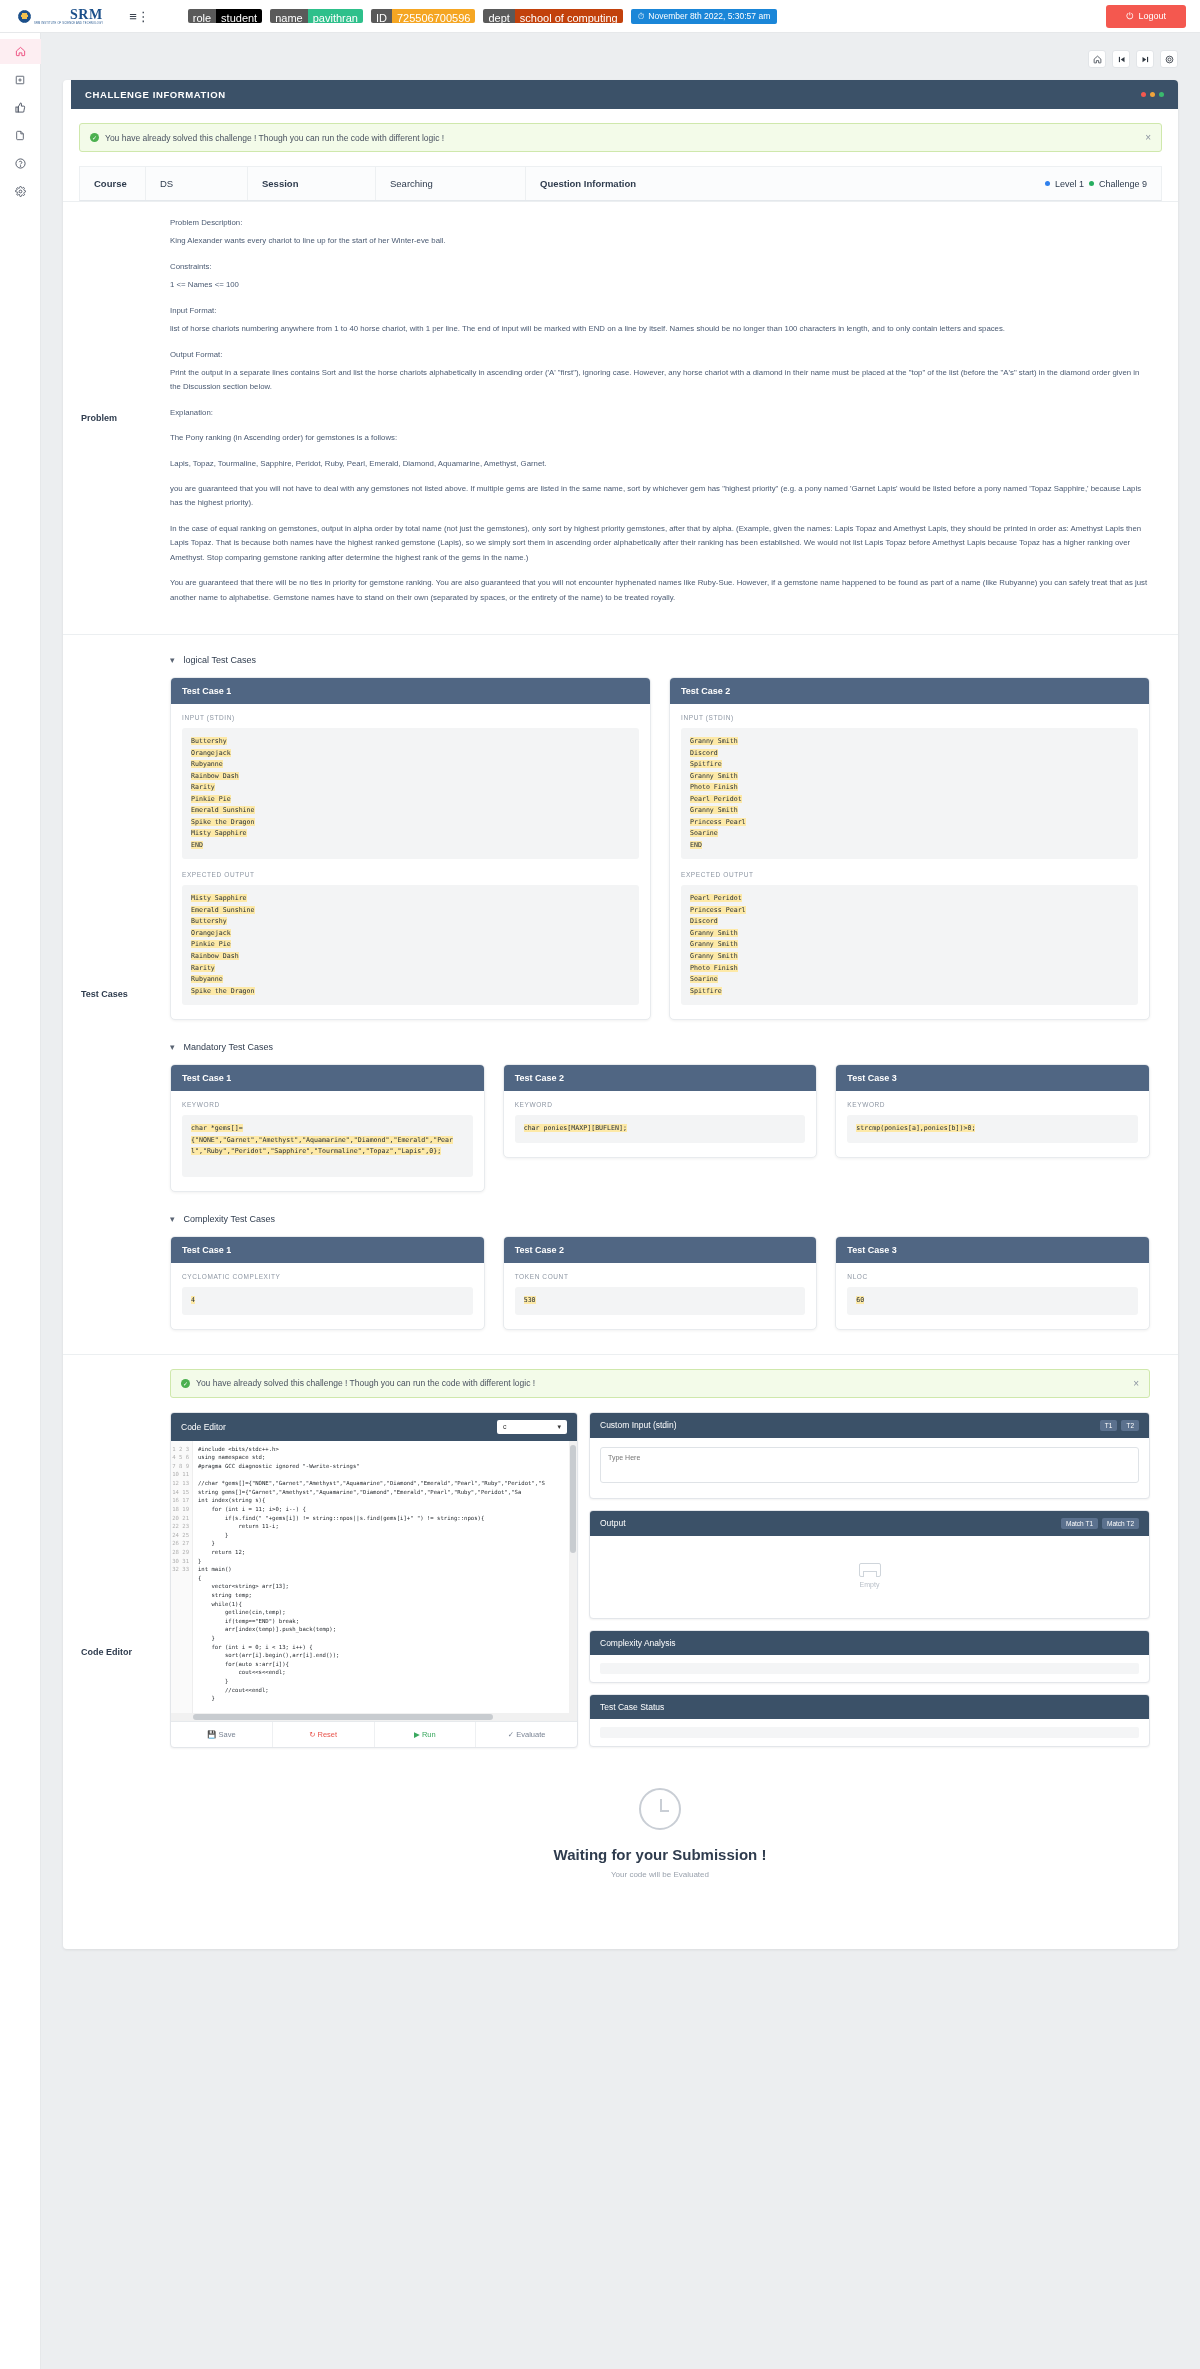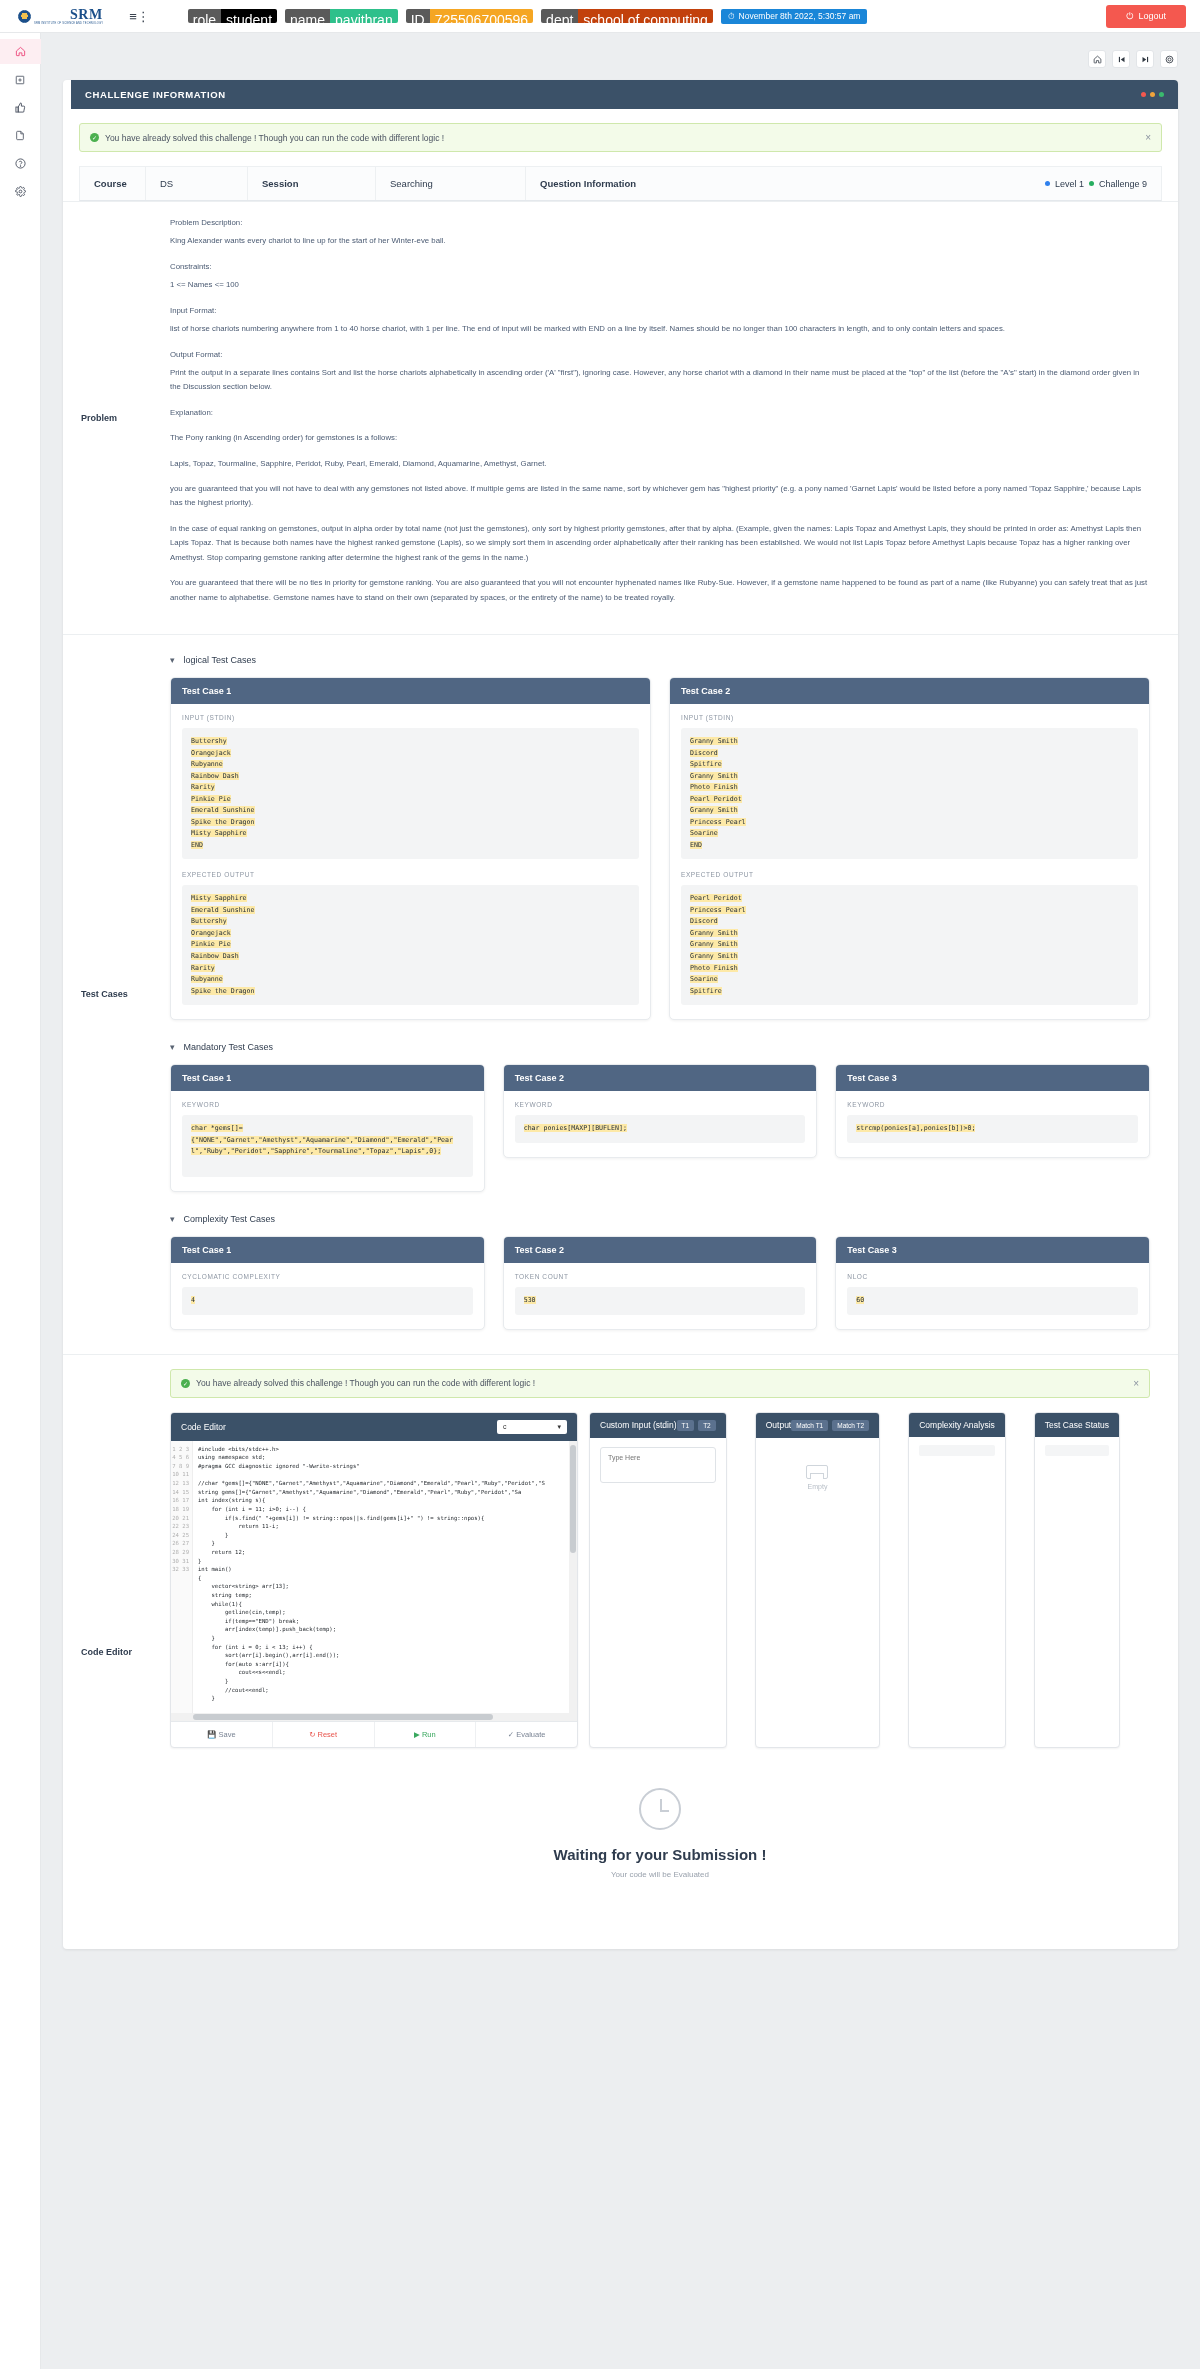--- a/index.html
+++ b/index.html
@@ -12,21 +12,21 @@
   .brand { display: flex; align-items: center; gap: 3px; margin-left: 4px; }
   .brand-seal { width: 13px; height: 13px; border-radius: 50%; border: 1.4px solid #1b4f8a;
                 background: radial-gradient(circle at 50% 45%, #f2c14e 0 40%, #1b4f8a 41% 100%); }
   .brand-text { font-family: Liberation Serif, serif; font-weight: 700; font-size: 14px;
                 color: #1b4f8a; letter-spacing: .5px; line-height: 1; margin-left: 36px; }
   .brand-sub { font-size: 2.6px; color: #1b4f8a; letter-spacing: .2px; display:block; }
   .hamb { margin-left: 16px; color: #3b4450; font-size: 13px; cursor: pointer; }
 
   .chips { display: flex; align-items: center; gap: 8px; margin-left: 28px; }
   .chip { display: flex; align-items: stretch; border-radius: 2px; overflow: hidden;
-          font-size: 14px; line-height: 1; height: 14px; }
+          font-size: 11px; line-height: 1; height: 14px; }
   .chip .k { background: #5a5a5a; color: #fff; padding: 3.5px 5px; }
   .chip .v { color: #fff; padding: 3.5px 5px; }
   .clockchip { display:flex; align-items:center; gap:4px; background:#1a86d8; color:#fff;
                font-size: 8.5px; height: 15px; padding: 0 7px; border-radius: 2px; }
 
   .logout { margin-left: auto; background: #f4584f; color: #fff; border: none;
             border-radius: 3px; font-size: 9px; padding: 6px 20px; display: flex;
             align-items: center; gap: 5px; cursor: pointer; font-family: inherit; }
 
   
@@ -114,21 +114,21 @@
   .vscroll { position: absolute; right: 0; top: 0; width: 8px; height: 100%; background: #f1f1f1; }
   .vthumb { position: absolute; right: 1px; top: 4px; width: 6px; height: 108px; background: #c8ccd0; border-radius: 3px; }
   .hscroll { height: 8px; background: #f1f1f1; position: relative; }
   .hthumb { position: absolute; left: 22px; top: 1px; width: 300px; height: 6px; background: #c8ccd0; border-radius: 3px; }
   .editor-btns { display: flex; border-top: 1px solid #e6e9ec; }
   .ebtn { flex: 1; text-align: center; padding: 8px 0; font-size: 7.5px; color: #7a8494;
           border-right: 1px solid #eef0f2; cursor: pointer; }
   .ebtn:last-child { border-right: none; }
   .ebtn.red { color: #e8544c; } .ebtn.green { color: #3aa85f; }
 
-  .side-col { flex: 1; display: flex; flex-direction: row; gap: 28px; }
+  .side-col { flex: 1; display: flex; flex-direction: column; gap: 11px; }
   .sbox { background: #fff; border: 1px solid #e3e6ea; border-radius: 4px; overflow: hidden;
           box-shadow: 0 1px 2px rgba(0,0,0,.05); }
   .sbox-head { background: #3b5168; color: #fff; font-size: 8.5px; padding: 7px 10px;
                display: flex; align-items: center; }
   .pill-group { margin-left: auto; display: flex; gap: 4px; }
   .pill { background: #5b718e; border-radius: 2px; font-size: 6.5px; padding: 2px 5px; cursor: pointer; }
   .sbox-body { padding: 9px 10px 11px 10px; }
   .stdin { width: 100%; height: 36px; border: 1px solid #dfe3e7; border-radius: 3px;
            font-size: 7px; color: #aab1bb; padding: 6px 7px; font-family: inherit; resize: none; }
   .empty-box { height: 62px; display: flex; flex-direction: column; align-items: center;

